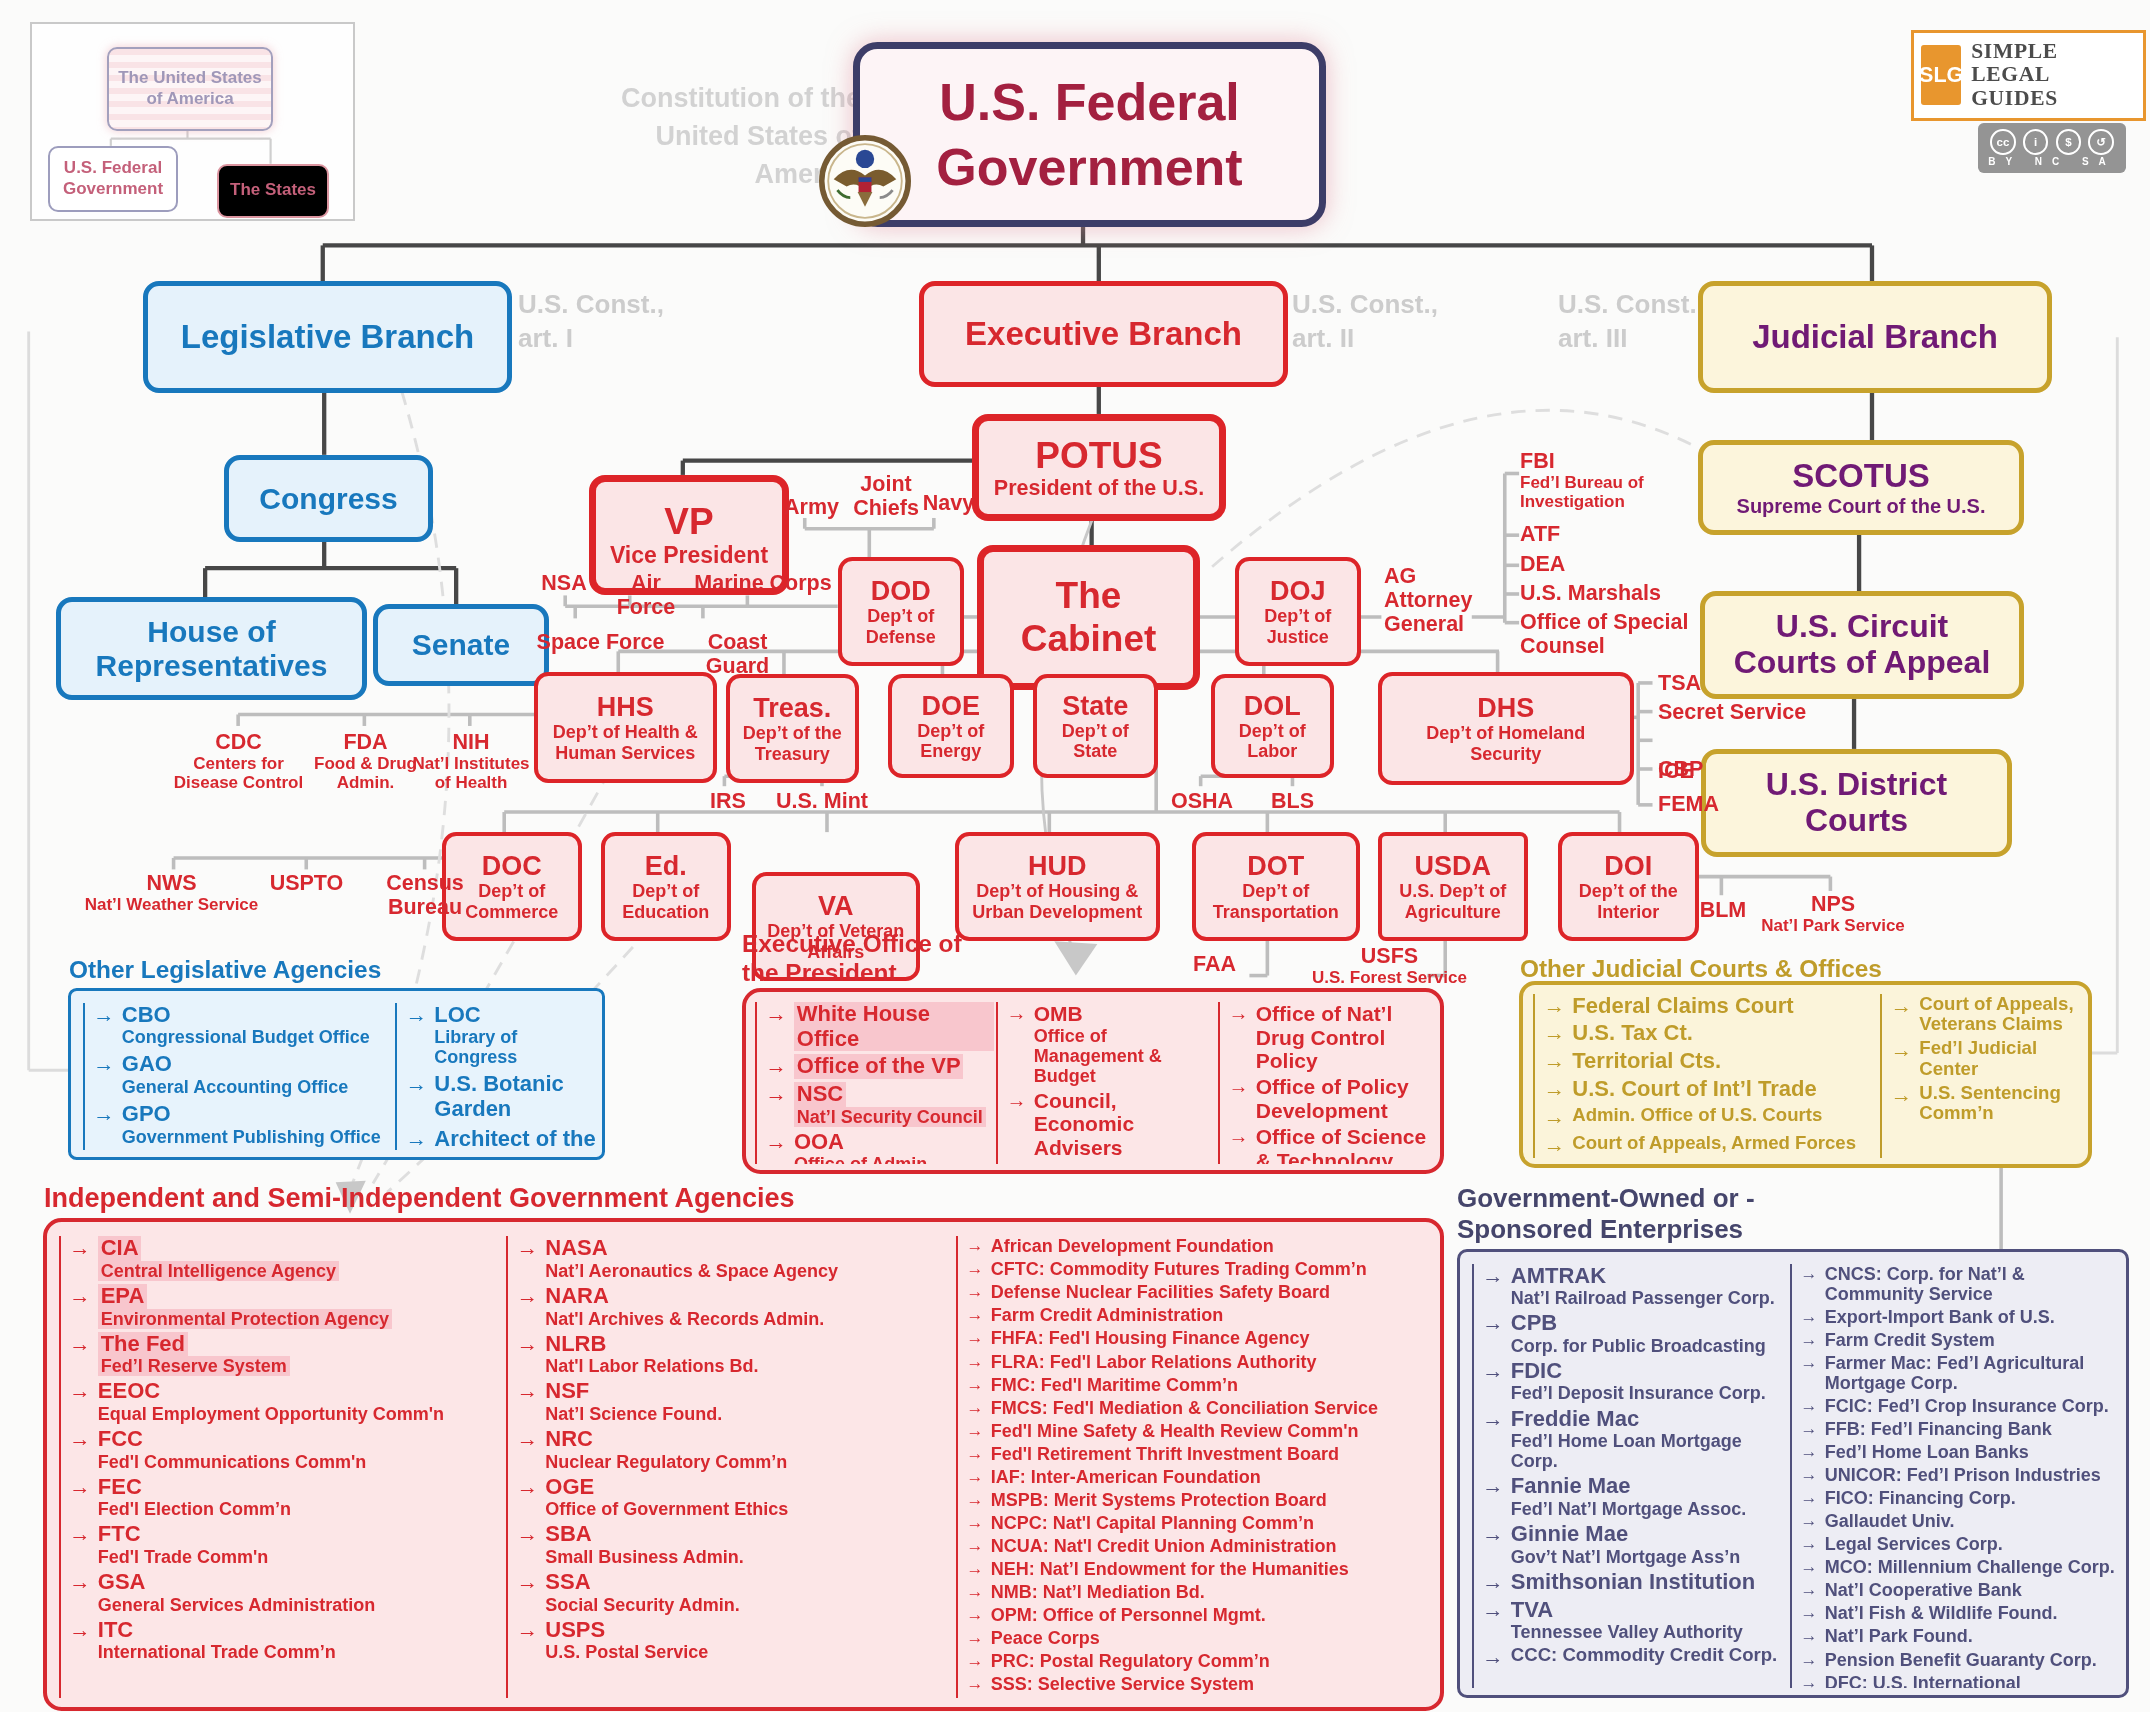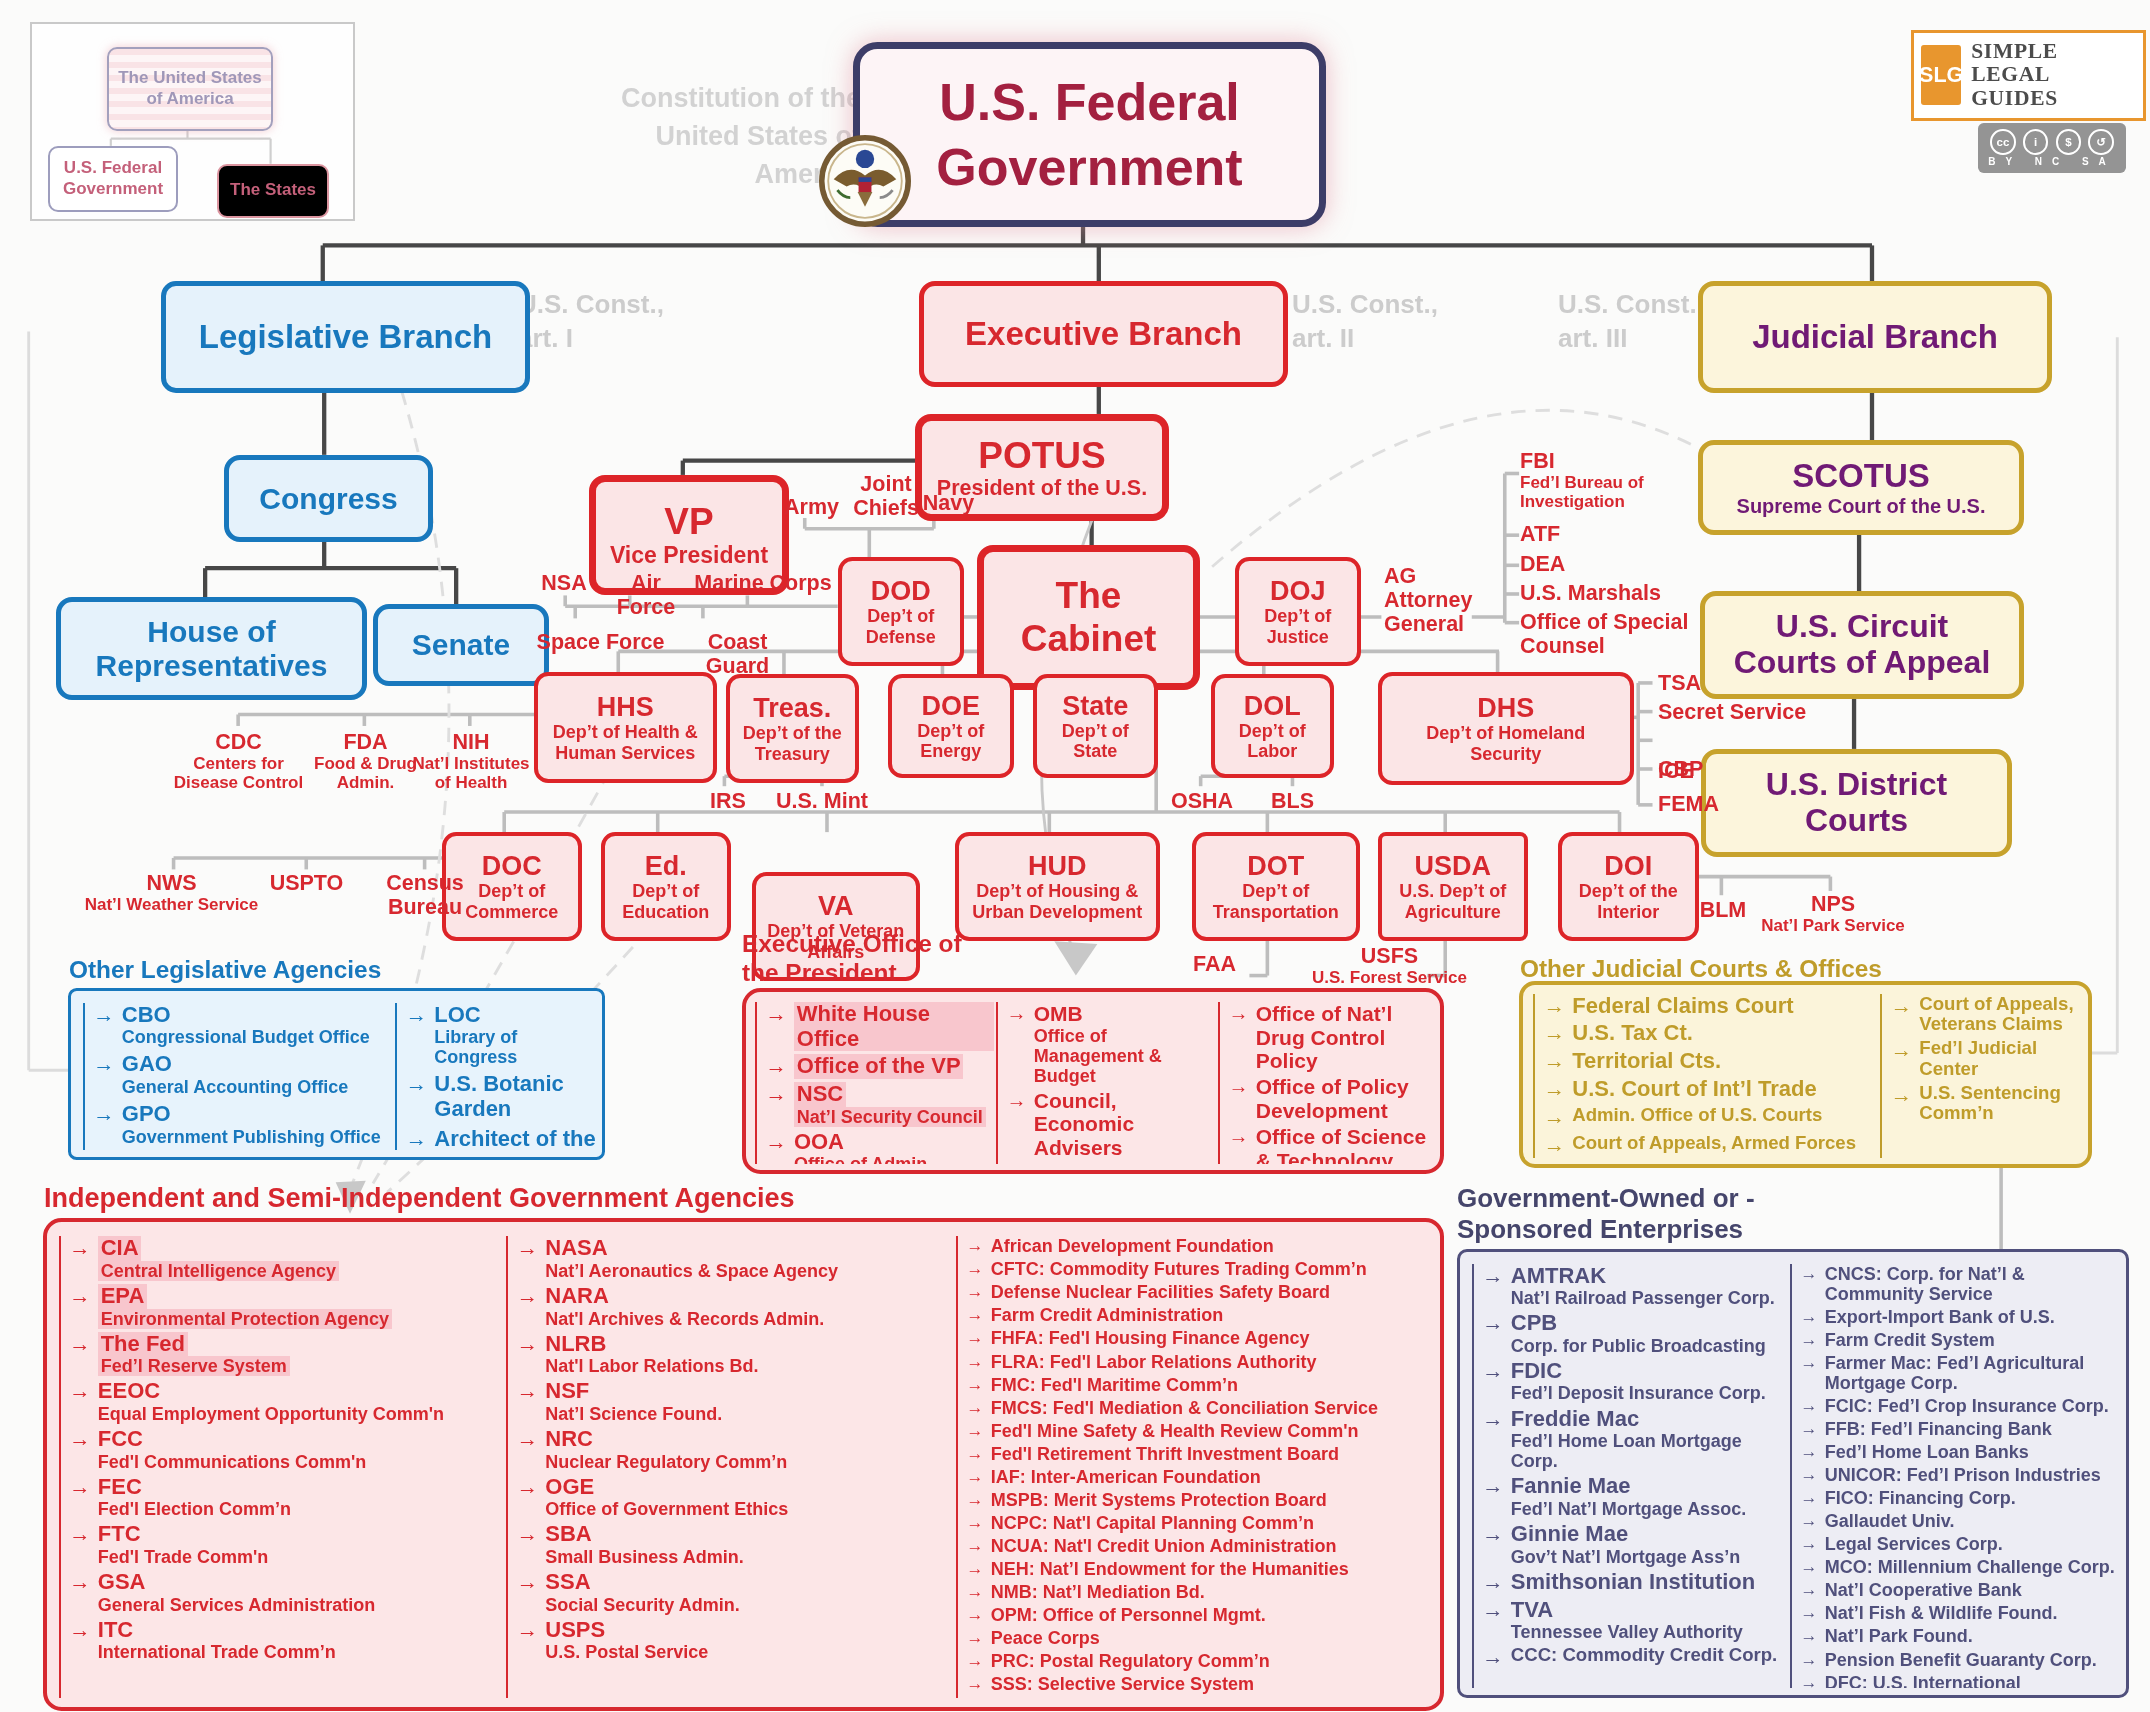--- a/index.html
+++ b/index.html
@@ -218,21 +218,21 @@
   <div class="cc">
     <div class="row">
       <div class="circ">cc</div>
       <div class="circ">i</div>
       <div class="circ">$</div>
       <div class="circ">↺</div>
     </div>
     <div class="lets">BY NC SA</div>
   </div>
 
-  <div class="box b-blue f46" style="left:161px;top:281px;width:359px;height:102px;border-radius:15px;">
+  <div class="box b-blue f46" style="left:143px;top:281px;width:359px;height:102px;">
     <div>Legislative Branch</div>
   </div>
   <div class="constlbl" style="left:518px;top:288px;width:172px;">U.S. Const., art. I</div>
   <div class="box b-red f46" style="left:919px;top:281px;width:359px;height:96px;">
     <div>Executive Branch</div>
   </div>
   <div class="constlbl" style="left:1292px;top:288px;width:172px;">U.S. Const., art. II</div>
   <div class="box b-gold f46" style="left:1698px;top:281px;width:344px;height:102px;">
     <div>Judicial Branch</div>
   </div>
@@ -241,21 +241,21 @@
   <div class="box b-blue f42" style="left:224px;top:455px;width:199px;height:77px;">
     <div>Congress</div>
   </div>
   <div class="box b-blue f42" style="left:56px;top:597px;width:301px;height:93px;">
     <div style="max-width:273px;">House of Representatives</div>
   </div>
   <div class="box b-blue f42" style="left:373px;top:604px;width:166px;height:72px;">
     <div>Senate</div>
   </div>
 
-  <div class="box b-red" style="left:915px;top:414px;width:240px;height:93px;border-width:7.2px;justify-content:center;">
+  <div class="box b-red" style="left:972px;top:414px;width:240px;height:93px;border-width:7.2px;justify-content:center;">
     <div class="abbr-lg">POTUS</div>
     <div class="sub-lg">President of the U.S.</div>
   </div>
   <div class="box b-red" style="left:589px;top:475px;width:186px;height:106px;border-width:7.2px;">
     <div class="abbr-lg">VP</div>
     <div style="font-size:23px;">Vice President</div>
   </div>
   <div class="flbl big" style="left:783px;top:495px;width:57px;">Army</div>
   <div class="flbl big" style="left:843px;top:472px;width:86px;">Joint Chiefs</div>
   <div class="flbl big" style="left:916px;top:491px;width:65px;">Navy</div>

